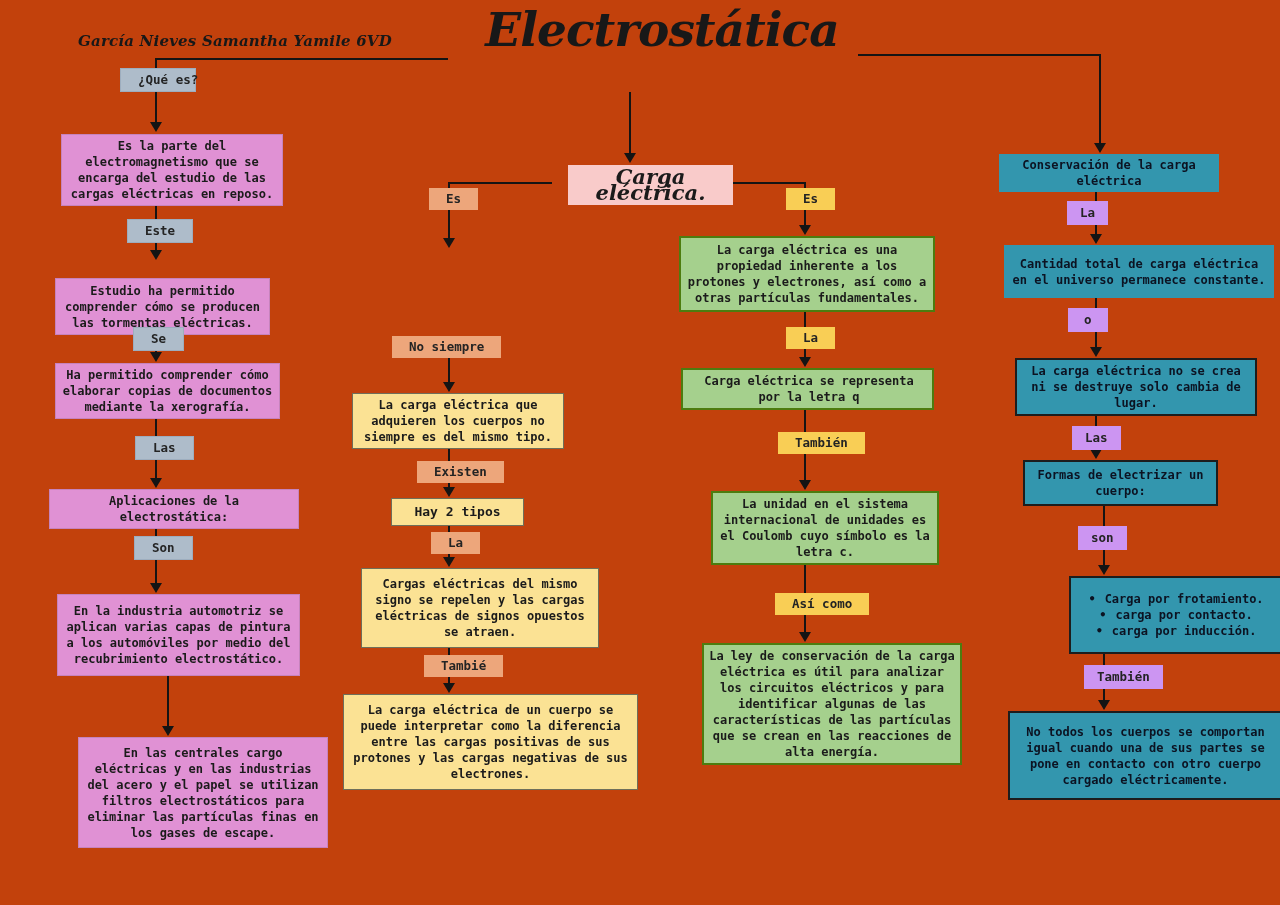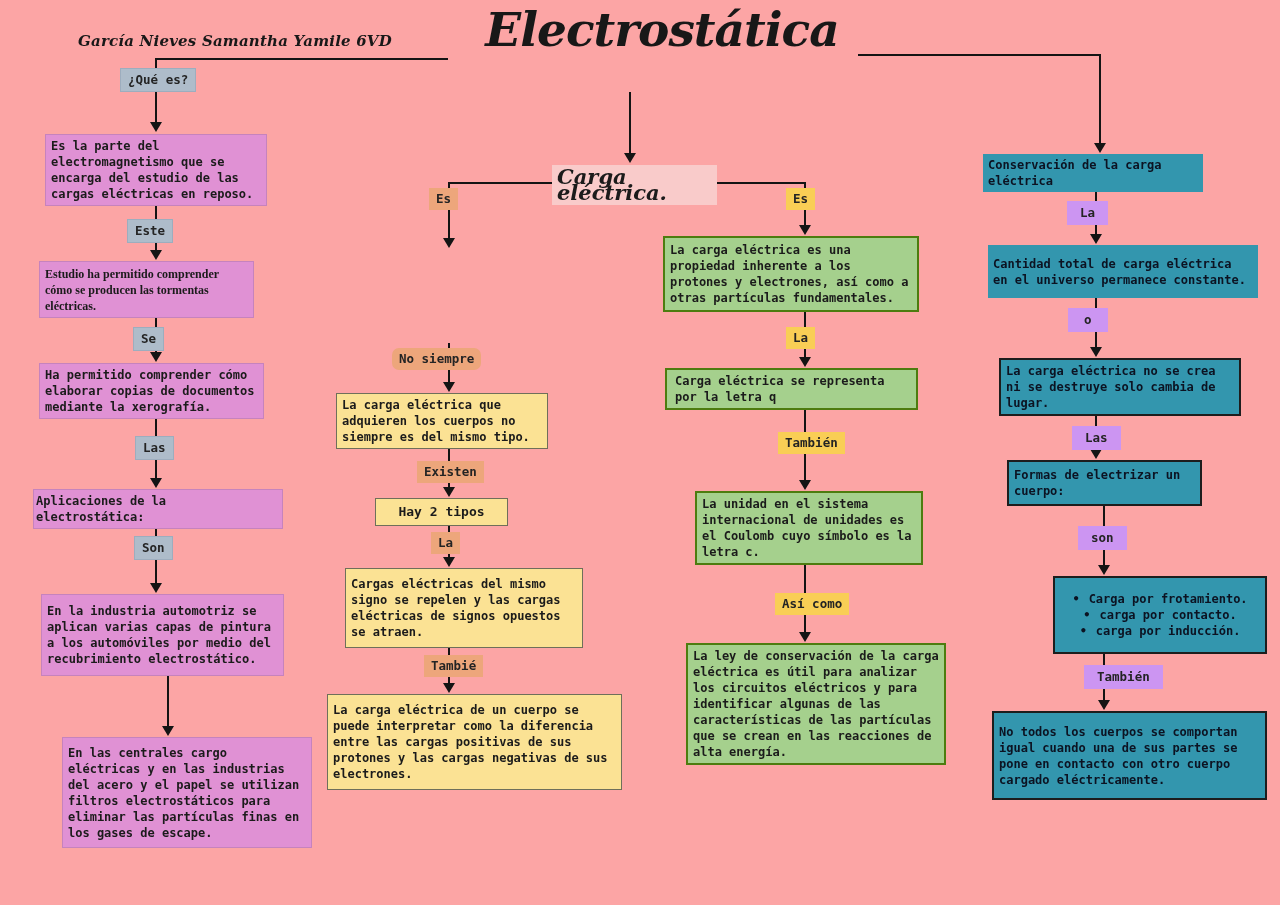--- a/index.html
+++ b/index.html
@@ -1,29 +1,29 @@
 <!DOCTYPE html>
 <html><head>
 <meta charset="utf-8">
 <style>
   html,body{margin:0;padding:0;background:#ffffff;}
-  .canvas{position:relative;width:1280px;height:905px;background:#fca5a5;overflow:hidden;
+  .canvas{position:relative;width:1280px;height:905px;background:#c2410c;overflow:hidden;
           font-family:"DejaVu Sans Mono","Liberation Mono",monospace;}
   .script{font-family:"DejaVu Serif","Liberation Serif",serif;font-style:italic;font-weight:900;color:#181818;}
   .title{position:absolute;left:472px;top:2px;width:380px;text-align:center;font-size:47px;letter-spacing:-1px;}
   .author{position:absolute;left:78px;top:32px;font-size:15px;letter-spacing:0.2px;}
   .line{position:absolute;background:#141414;}
   .line.h{height:2px;}
   .line.v{width:2px;}
   .arr{position:absolute;width:0;height:0;border-left:6px solid transparent;border-right:6px solid transparent;
        border-top:10px solid #141414;transform:translateX(-50%);}
   .node{position:absolute;box-sizing:border-box;display:flex;flex-direction:column;align-items:center;justify-content:center;
-        text-align:left;font-weight:700;font-size:12px;line-height:16px;color:#1b1b1b;padding:3px 5px;}
+        text-align:center;font-weight:700;font-size:12px;line-height:16px;color:#1b1b1b;padding:3px 5px;margin-left:16px;}
   .tag{position:absolute;box-sizing:border-box;font-weight:700;font-size:12.5px;line-height:16px;color:#242424;
-       padding:3px 7px;text-align:center;white-space:nowrap;}
+       padding:3px 17px;text-align:center;white-space:nowrap;}
   .pink{background:#e091d4;border:1px solid #c683bd;}
   .grayblue{background:#aebcca;border:1px solid #9dadbe;}
   .yellow{background:#fbe294;border:1px solid #6f6f5a;}
   .orange{background:#eda67b;border:none;}
   .green{background:#a5d08d;border:2px solid #4d7c0f;}
   .gold{background:#f9ce55;border:none;}
   .teal{background:#3396ae;color:#0c1322;}
   .teal.framed{border:2px solid #1d1d1d;}
   .purple{background:#cc95f2;border:none;}
   .centerpink{background:#f9cbca;border:none;}
@@ -92,31 +92,31 @@
   <div class="arr" style="left:1104px;top:700px;"></div>
 
   <div class="script author">García Nieves Samantha Yamile 6VD</div>
   <div class="script title">Electrostática</div>
 
   <div class="node centerpink script center-topic" style="left:552px;top:165px;width:165px;min-height:40px;font-style:italic;">Carga eléctrica.</div>
 
   <div class="tag grayblue" style="left:120px;top:68px;width:76px;">¿Qué es?</div>
   <div class="node pink" style="left:45px;top:134px;width:222px;min-height:71px;">Es la parte del electromagnetismo que se encarga del estudio de las cargas eléctricas en reposo.</div>
   <div class="tag grayblue" style="left:127px;top:219px;">Este</div>
-  <div class="node pink" style="left:39px;top:261px;width:215px;min-height:57px;font-family:Liberation Serif, serif;">Estudio ha permitido comprender cómo se producen las tormentas eléctricas.</div>
+  <div class="node pink" style="left:39px;top:278px;width:215px;min-height:57px;">Estudio ha permitido comprender cómo se producen las tormentas eléctricas.</div>
   <div class="tag grayblue" style="left:133px;top:327px;">Se</div>
   <div class="node pink" style="left:39px;top:363px;width:225px;min-height:55px;">Ha permitido comprender cómo elaborar copias de documentos mediante la xerografía.</div>
   <div class="tag grayblue" style="left:135px;top:436px;">Las</div>
   <div class="node pink" style="left:33px;top:489px;width:250px;min-height:27px;padding:3px 2px;">Aplicaciones de la electrostática:</div>
   <div class="tag grayblue" style="left:134px;top:536px;">Son</div>
   <div class="node pink" style="left:62px;top:737px;width:250px;min-height:111px;">En las centrales cargo eléctricas y en las industrias del acero y el papel se utilizan filtros electrostáticos para eliminar las partículas finas en los gases de escape.</div>
   <div class="node pink" style="left:41px;top:594px;width:243px;min-height:82px;">En la industria automotriz se aplican varias capas de pintura a los automóviles por medio del recubrimiento electrostático.</div>
 
   <div class="tag orange" style="left:429px;top:188px;">Es</div>
-  <div class="tag orange" style="left:392px;top:348px;border-radius:7px;">No siempre</div>
+  <div class="tag orange" style="left:392px;top:336px;">No siempre</div>
   <div class="node yellow" style="left:336px;top:393px;width:212px;min-height:55px;">La carga eléctrica que adquieren los cuerpos no siempre es del mismo tipo.</div>
   <div class="tag orange" style="left:417px;top:461px;">Existen</div>
   <div class="node yellow" style="left:375px;top:498px;width:133px;min-height:28px;font-size:13px;">Hay 2 tipos</div>
   <div class="tag orange" style="left:431px;top:532px;">La</div>
   <div class="node yellow" style="left:345px;top:568px;width:238px;min-height:80px;">Cargas eléctricas del mismo signo se repelen y las cargas eléctricas de signos opuestos se atraen.</div>
   <div class="tag orange" style="left:424px;top:655px;">Tambié</div>
   <div class="node yellow" style="left:327px;top:694px;width:295px;min-height:96px;">La carga eléctrica de un cuerpo se puede interpretar como la diferencia entre las cargas positivas de sus protones y las cargas negativas de sus electrones.</div>
 
   <div class="tag gold" style="left:786px;top:188px;">Es</div>
   <div class="node green" style="left:663px;top:236px;width:256px;min-height:76px;">La carga eléctrica es una propiedad inherente a los protones y electrones, así como a otras partículas fundamentales.</div>

